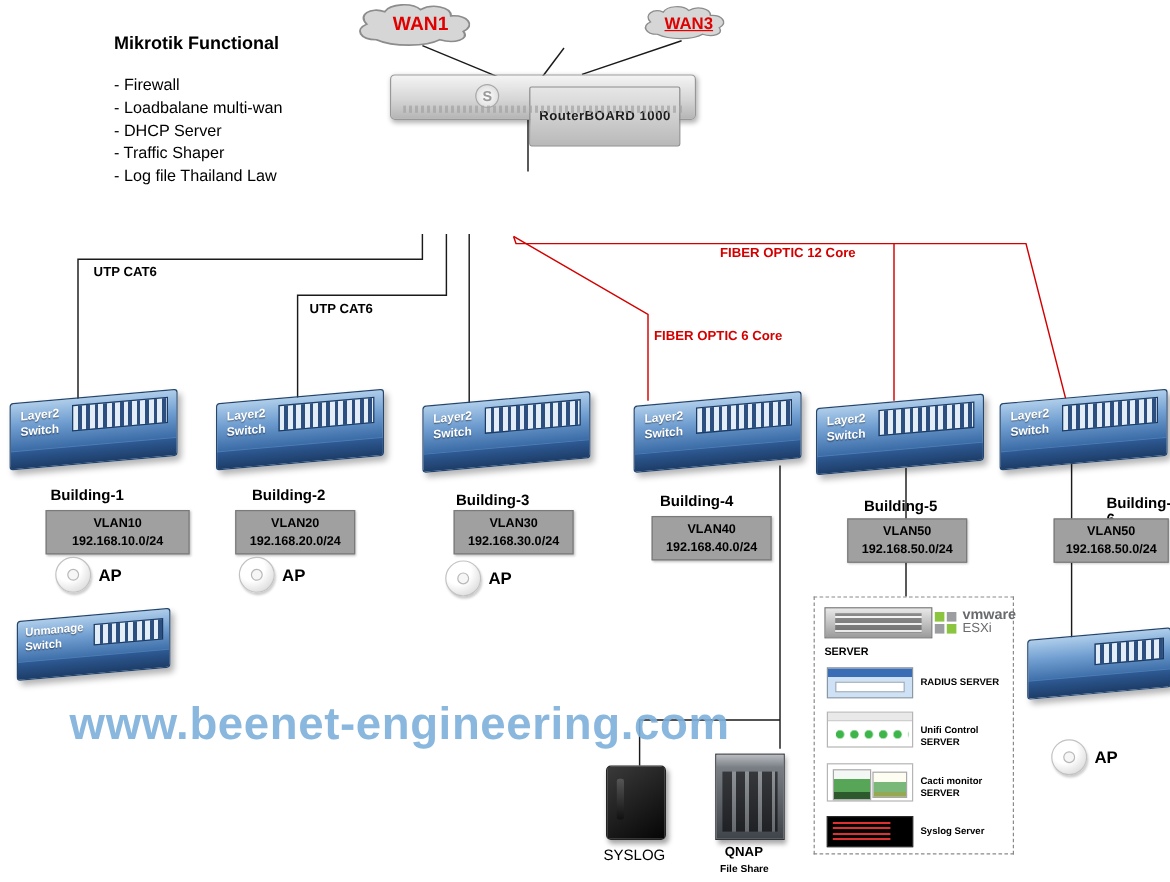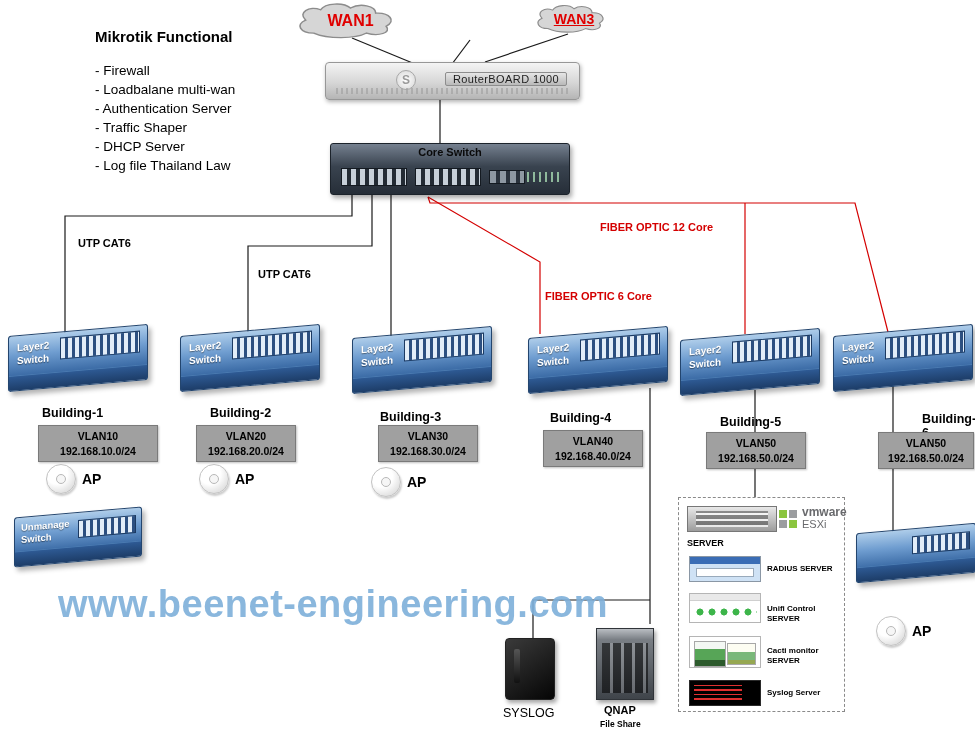--- a/index.html
+++ b/index.html
@@ -23,23 +23,23 @@
   .info-item { font-size:13.5px; line-height:19px; }
 
   
   .router { z-index:2; background:linear-gradient(#f4f4f4,#d6d6d6 55%,#b5b5b5); border:1px solid #979797;
             border-radius:4px; box-shadow:1px 2px 4px rgba(0,0,0,.3); }
   .router-logo { position:absolute; left:70px; top:7px; width:20px; height:20px; border-radius:50%;
                  border:1px solid #a8a8a8; background:radial-gradient(#fff,#d5d5d5); color:#9a9a9a;
                  font-size:12px; font-weight:bold; display:grid; place-items:center; }
   .router-vents { position:absolute; left:10px; right:10px; bottom:5px; height:6px;
                   background:repeating-linear-gradient(90deg,#a3a3a3 0 2px, transparent 2px 5px); opacity:.7; }
-  .router-label { position:absolute; right:12px; top:9px; font-size:11px; font-weight:normal; color:#1d1d1d;
+  .router-label { position:absolute; right:12px; top:9px; font-size:11px; font-weight:bold; color:#1d1d1d;
                   letter-spacing:.4px; background:linear-gradient(#e6e6e6,#b9b9b9); border:1px solid #8d8d8d;
-                  padding:0 7px; border-radius:2px; }
+                  padding:18px 7px; border-radius:2px; }
 
   
   .core-switch { z-index:2; background:linear-gradient(#75808f,#39434f 45%,#262e38); border:1px solid #1c232b;
                  border-radius:3px; box-shadow:2px 3px 5px rgba(0,0,0,.35); }
   .core-top { text-align:center; font-weight:bold; font-size:11px; color:#0a0a0a; padding-top:2px; }
   .cp { position:absolute; top:24px; height:18px; background:repeating-linear-gradient(90deg,#c7d0d9 0 5px,#232b34 5px 9px);
         border:1px solid #141a21; }
   .core-sfp { position:absolute; top:26px; height:14px; background:repeating-linear-gradient(90deg,#8e98a2 0 6px,#2a323c 6px 10px);
               border:1px solid #141a21; }
   .core-leds { position:absolute; top:28px; height:10px; background:repeating-linear-gradient(90deg,#aee3b8 0 2px, transparent 2px 6px); opacity:.75; }
@@ -114,21 +114,21 @@
   .nas-syslog::after { content:""; position:absolute; left:8px; top:10px; width:6px; height:34px;
                        background:linear-gradient(#555,#111); border-radius:2px; }
   .nas-qnap { position:absolute; z-index:2; background:linear-gradient(#84898f,#3f444a); border:1px solid #303439;
               box-shadow:2px 3px 4px rgba(0,0,0,.35); }
   .nas-qnap::before { content:""; position:absolute; left:0; right:0; top:0; height:10px; background:linear-gradient(#b9bdc2,#7d8288); }
   .qnap-bays { position:absolute; left:5px; right:5px; top:14px; bottom:6px;
                background:repeating-linear-gradient(90deg, rgba(0,0,0,.55) 0 8px, rgba(255,255,255,.18) 8px 11px); }
   .dev-label { position:absolute; z-index:3; color:#000; }
 
   
-  .wire-label { position:absolute; z-index:4; font-size:11px; font-weight:bold; color:#000;margin-top:16px; }
+  .wire-label { position:absolute; z-index:4; font-size:11px; font-weight:bold; color:#000; }
   .wire-label.red { color:#d40000; }
 </style>
 </head>
 <body>
 
 <div id="canvas">
 
   <svg id="wires" width="975" height="735" viewBox="0 0 975 735">
     <g stroke="#1a1a1a" stroke-width="1.2" fill="none">
       <polyline points="352,38 415,64"></polyline>
@@ -147,23 +147,22 @@
       <polyline points="428,197 430,203 855,203 888,332"></polyline>
       <polyline points="428,197 540,262 540,334"></polyline>
       <polyline points="745,203 745,334"></polyline>
     </g>
   </svg>
 
   <div class="info abs" style="left:95px;top:28px;width:230px">
     <div class="info-title">Mikrotik Functional</div>
     <div class="info-item">- Firewall</div>
     <div class="info-item">- Loadbalane multi-wan</div>
-    <div class="info-item">- Authentication Server</div>
+    <div class="info-item">- DHCP Server</div>
     <div class="info-item">- Traffic Shaper</div>
-    <div class="info-item">- DHCP Server</div>
     <div class="info-item">- Log file Thailand Law</div>
   </div>
 
   <div class="cloud" style="left:293px;top:2px;width:115px;height:38px">
     <svg viewBox="0 0 100 44" preserveAspectRatio="none">
       <path d="M18 36 C6 36 2 26 11 21 C4 12 14 4 24 9 C28 1 44 0 50 7 C58 1 72 4 72 13 C84 12 90 22 81 28 C86 36 74 40 64 36 C54 43 30 43 18 36 Z" fill="#d6d6d6" stroke="#8c8c8c" stroke-width="1.5"></path>
     </svg>
     <div class="cloud-label">WAN1</div>
   </div>
   <div class="cloud small" style="left:533px;top:4px;width:82px;height:30px">
@@ -172,27 +171,20 @@
     </svg>
     <div class="cloud-label">WAN3</div>
   </div>
 
   <div class="router abs" style="left:325px;top:62px;width:255px;height:38px">
     <div class="router-logo">S</div>
     <div class="router-label">RouterBOARD 1000</div>
     <div class="router-vents"></div>
   </div>
 
-  <div class="core-switch abs" style="left:330px;top:143px;width:240px;height:52px">
-    <div class="core-top">Core Switch</div>
-    <div class="cp" style="left:10px;width:66px"></div>
-    <div class="cp" style="left:84px;width:66px"></div>
-    <div class="core-sfp" style="left:158px;width:36px"></div>
-    <div class="core-leds" style="right:10px;width:32px"></div>
-  </div>
 
   <div class="wire-label" style="left:78px;top:221px">UTP CAT6</div>
   <div class="wire-label" style="left:258px;top:252px">UTP CAT6</div>
   <div class="wire-label red" style="left:600px;top:205px">FIBER OPTIC 12 Core</div>
   <div class="wire-label red" style="left:545px;top:274px">FIBER OPTIC 6 Core</div>
 
   <div class="sw" style="left:8px;top:330px;width:140px;height:56px">
     <div class="sw-body">
       <div class="sw-label">
         <span style="display:block">Layer2</span>

